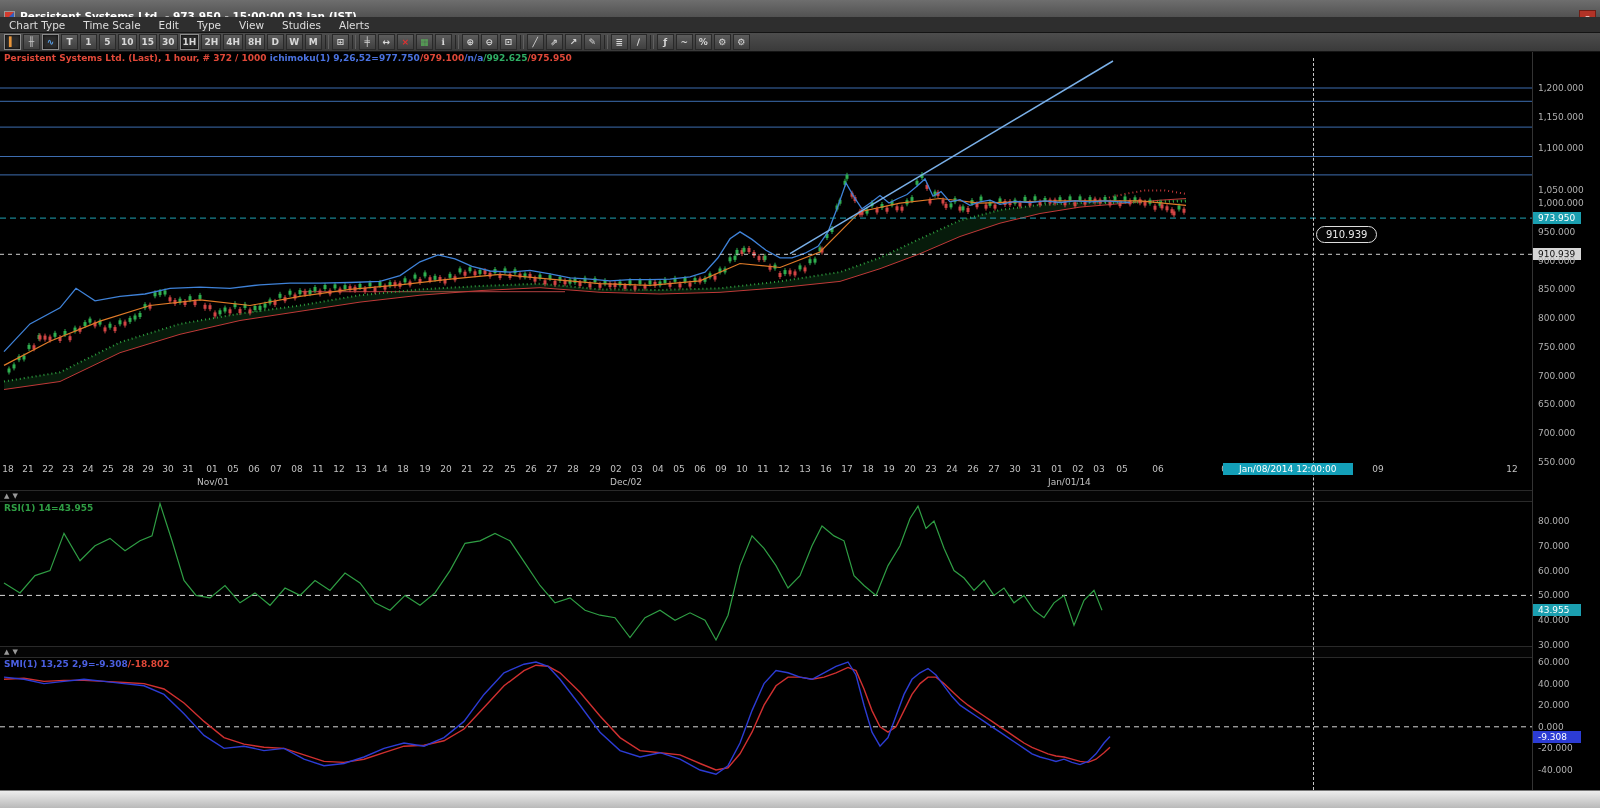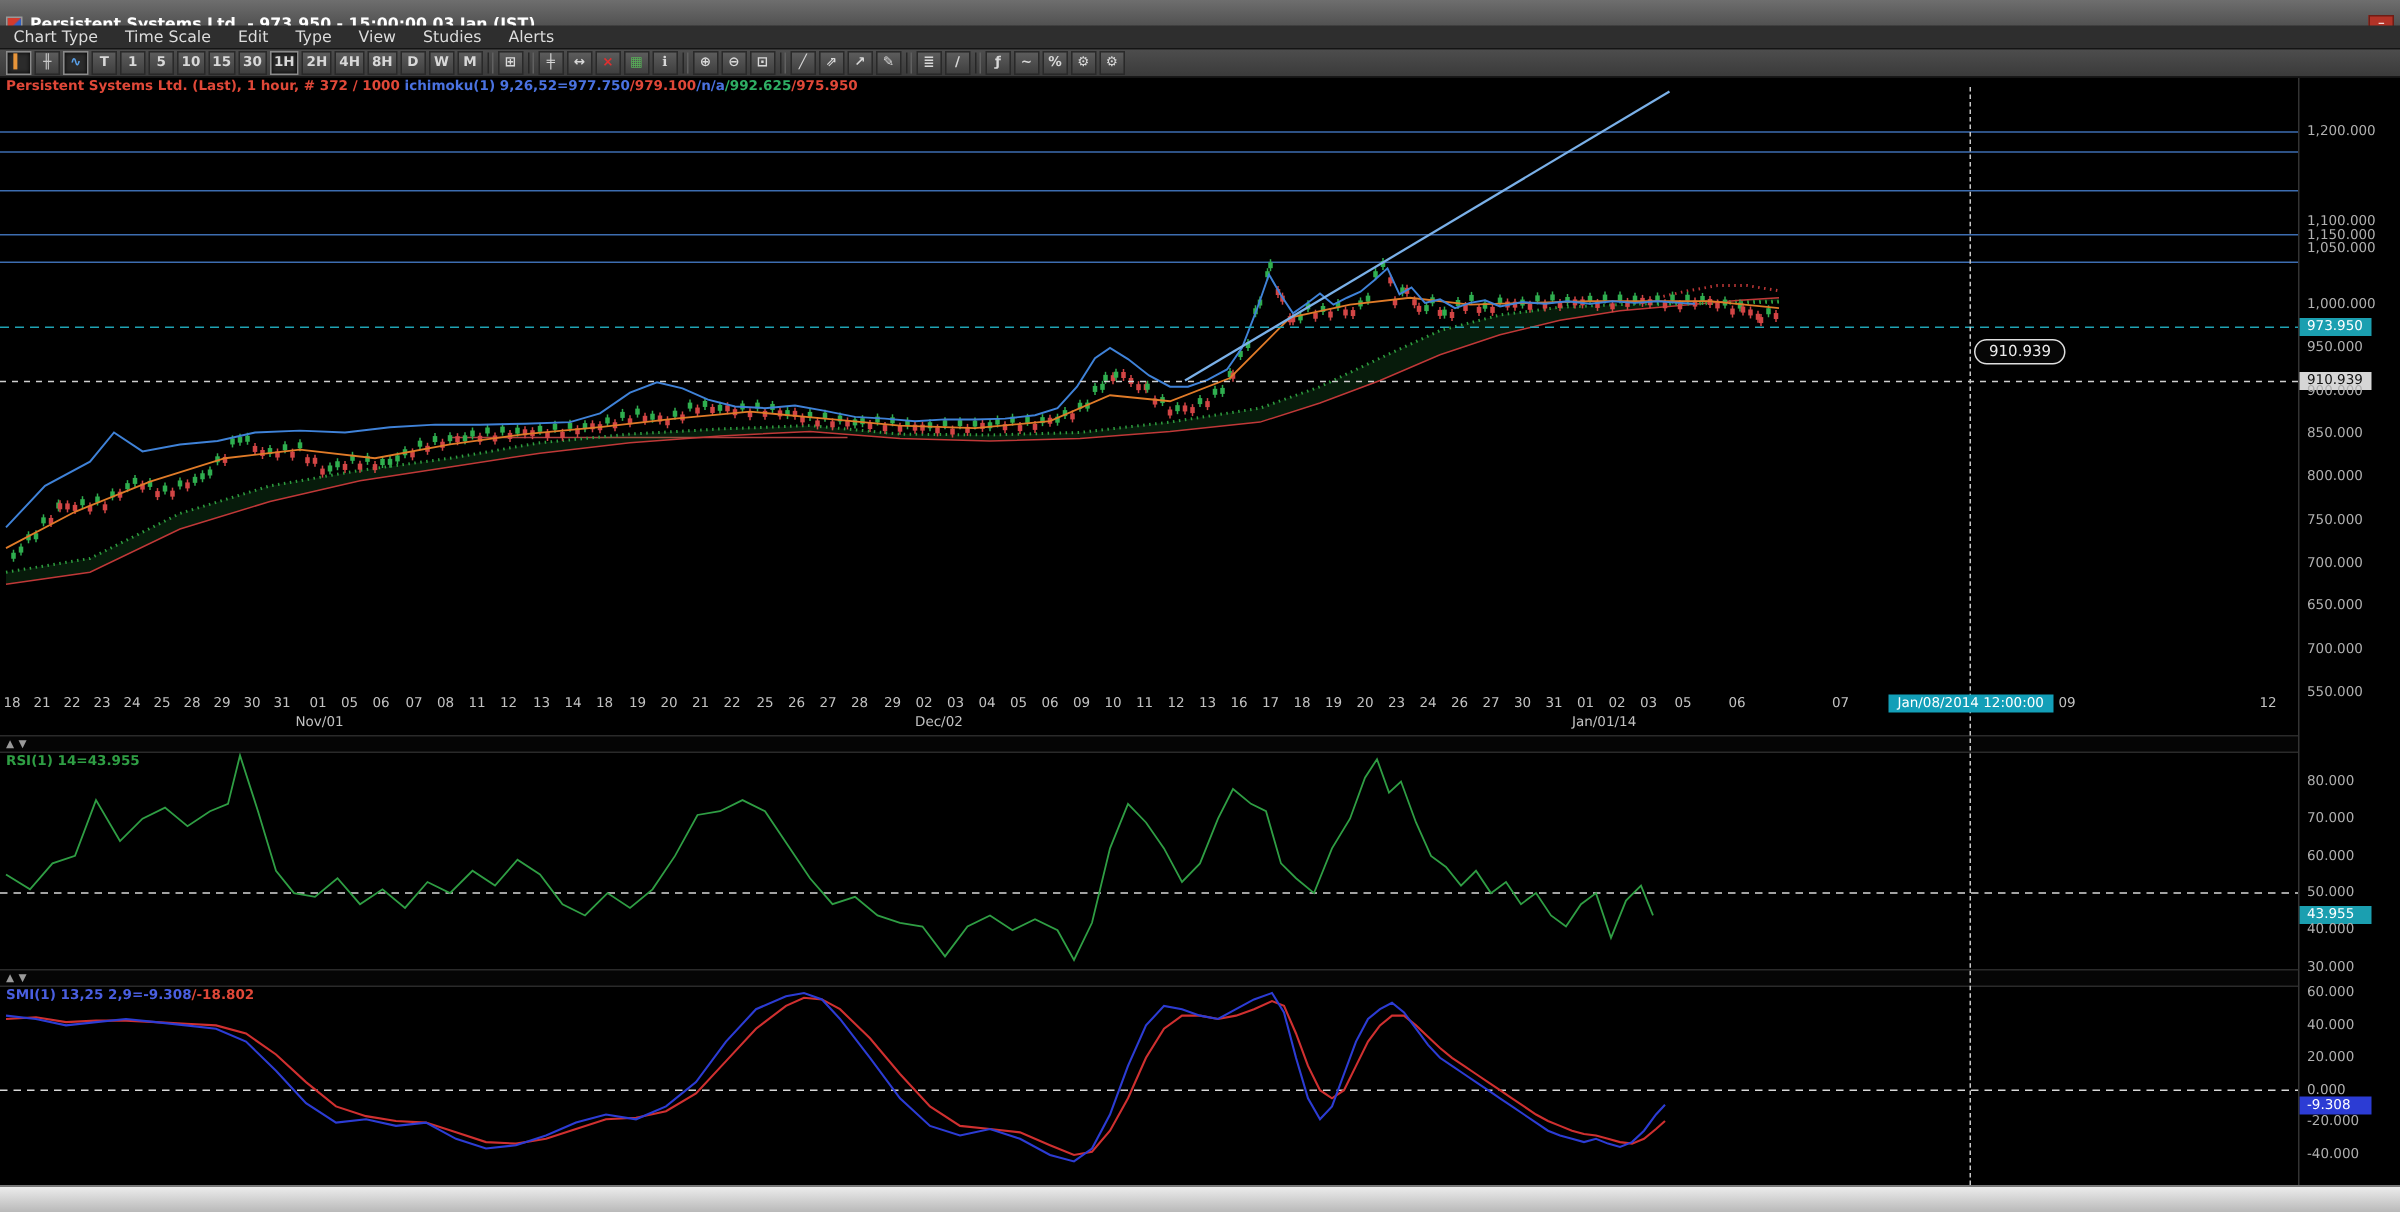--- a/index.html
+++ b/index.html
@@ -15,21 +15,21 @@
   .tb-btn{min-width:17px;height:16px;margin:0 1px;background:linear-gradient(#5c5c5c,#3f3f3f);border:1px solid #292929;color:#d8d8d8;font-size:9px;font-weight:bold;line-height:13px;text-align:center;padding:0 2px;font-family:"DejaVu Sans",sans-serif}
   .tb-btn.active{background:#2b2b2b;border-color:#8a8a8a;box-shadow:inset 0 0 3px #000}
   .tb-sep{width:4px;height:14px;margin:0 2px;border-left:1px solid #262626;border-right:1px solid #606060}
   .panel-svg{position:absolute;left:0;display:block}
   .chart-header{position:absolute;left:4px;top:53px;font-size:9px;font-weight:bold;white-space:nowrap;z-index:5}
   .panel-label{position:absolute;left:4px;font-size:9px;font-weight:bold;white-space:nowrap;z-index:5}
   .rsi-label{color:#2f9e44}
   .xaxis-row{position:absolute;left:0;top:462px;width:1532px;height:28px;background:#000}
   .day-label{position:absolute;top:2px;color:#c2c2c2;font-size:9px;transform:translateX(-50%);white-space:nowrap}
   .month-label{position:absolute;top:15px;color:#c2c2c2;font-size:9px;white-space:nowrap}
-  .date-badge{position:absolute;top:1px;left:1259px;background:#139fb8;color:#fff;font-size:9px;padding:1px 6px;z-index:6;white-space:nowrap}
+  .date-badge{position:absolute;top:1px;left:1223px;background:#139fb8;color:#fff;font-size:9px;padding:1px 16px;z-index:6;white-space:nowrap}
   .divider{position:absolute;left:0;width:1532px;height:12px;background:#050505;border-top:1px solid #2a2a2a;border-bottom:1px solid #2a2a2a}
   .collapse-arrows{position:absolute;left:4px;top:1px;color:#9a9a9a;font-size:7px;letter-spacing:3px}
   .crosshair-v{position:absolute;left:1313px;top:58px;height:732px;width:0;border-left:1px dashed #c8c8c8;pointer-events:none;z-index:4}
   .right-axis{position:absolute;left:1532px;top:52px;width:68px;height:738px;background:#000;border-left:1px solid #333;z-index:7}
   .tick{position:absolute;left:5px;color:#b0b0b0;font-size:9px;white-space:nowrap}
   .badge{position:absolute;left:0;width:48px;font-size:9px;padding:1px 0 1px 5px;color:#fff;white-space:nowrap}
   .badge-teal{background:#1b9fb0}
   .badge-light{background:#d6d6d6;color:#111}
   .badge-blue{background:#2c3cd4}
   .tooltip{position:absolute;left:1316px;top:226px;background:#060606;border:1px solid #dedede;border-radius:9px;color:#eaeaea;font-size:10px;padding:2px 9px;z-index:8;white-space:nowrap}
@@ -701,23 +701,23 @@
 <span class="panel-label" style="top:659px"><span style="color: rgb(74, 95, 224);">SMI(1) 13,25 2,9=-9.308</span><span style="color: rgb(224, 72, 56);">/-18.802</span></span>
 
 <div class="crosshair-v"></div>
 
 <div class="right-axis">
   <span class="badge badge-teal" style="top:160px">973.950</span>
   <span class="badge badge-light" style="top:196px">910.939</span>
   <span class="badge badge-teal" style="top:552px">43.955</span>
   <span class="badge badge-blue" style="top:679px">-9.308</span>
 <span class="tick" style="top: 31px;">1,200.000</span>
-    <span class="tick" style="top: 60px; margin-top: 40px;">1,150.000</span>
+    <span class="tick" style="top: 60px;">1,150.000</span>
     <span class="tick" style="top: 91px;">1,100.000</span>
-    <span class="tick" style="top: 109px;">1,050.000</span>
+    <span class="tick" style="top: 133px;">1,050.000</span>
     <span class="tick" style="top: 146px;">1,000.000</span>
     <span class="tick" style="top: 175px;">950.000</span>
     <span class="tick" style="top: 204px;">900.000</span>
     <span class="tick" style="top: 232px;">850.000</span>
     <span class="tick" style="top: 261px;">800.000</span>
     <span class="tick" style="top: 290px;">750.000</span>
     <span class="tick" style="top: 319px;">700.000</span>
     <span class="tick" style="top: 347px;">650.000</span>
     <span class="tick" style="top: 376px;">700.000</span>
     <span class="tick" style="top: 405px;">550.000</span>

